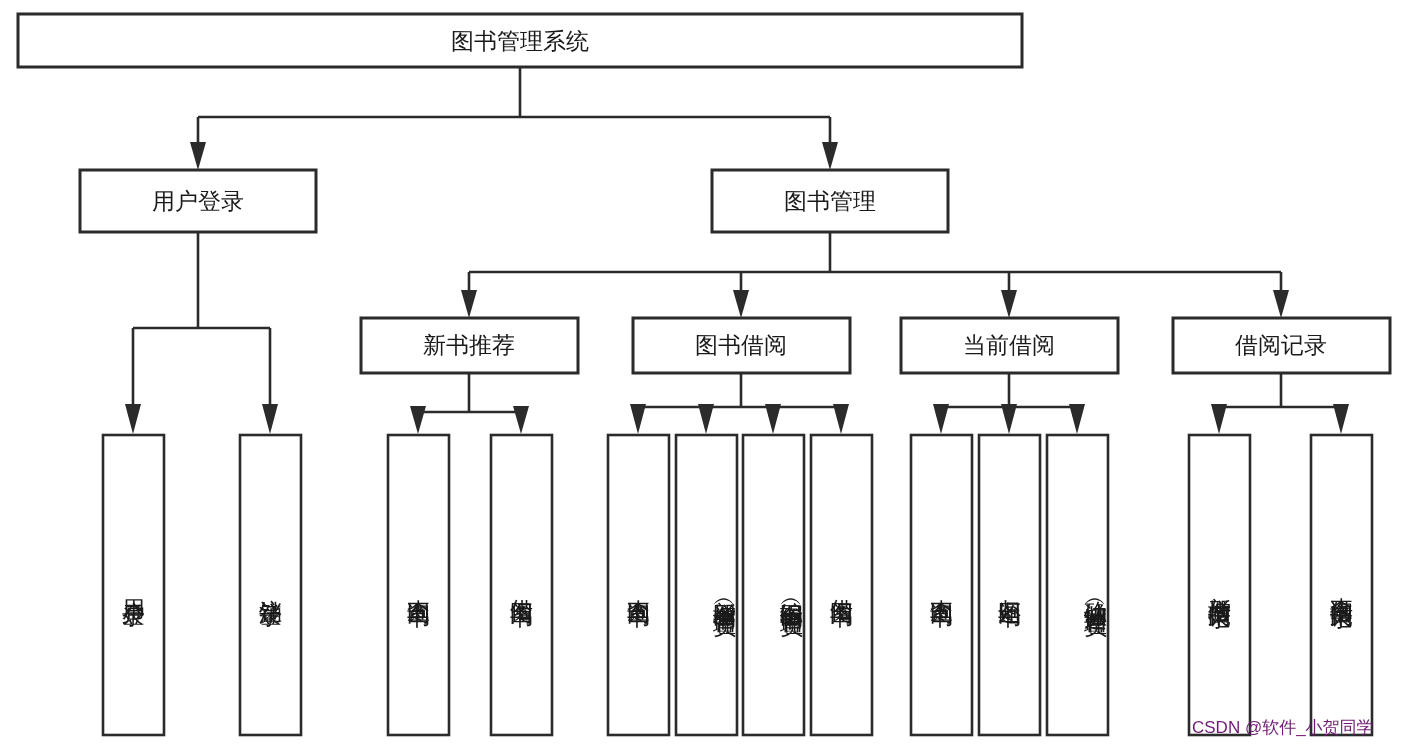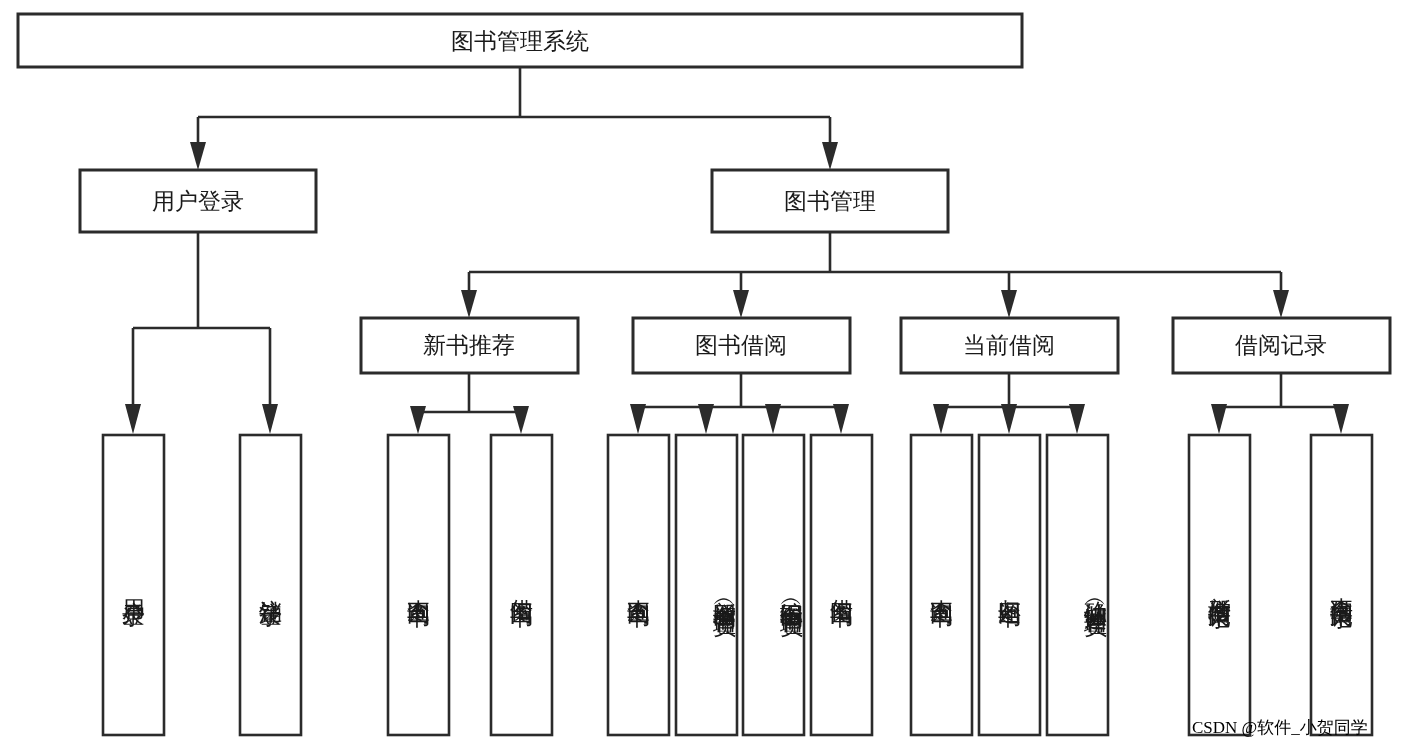--- a/index.html
+++ b/index.html
@@ -64,23 +64,23 @@
     letter-spacing: 2px;
     display: flex;
     align-items: center;
     justify-content: center;
     text-align: center;
     white-space: nowrap;
     user-select: none;
   }
   .watermark {
     position: absolute;
-    font-family: Liberation Serif, serif;
+    font-family: Liberation Sans, sans-serif;
     font-size: 17px;
-    color: #000000;
+    color: #701a75;
     white-space: nowrap;
     user-select: none;
   }
 </style>
 </head>
 <body>
 
 <div id="diagram-root">
 
   <svg class="flow" viewBox="0 0 1405 747">

